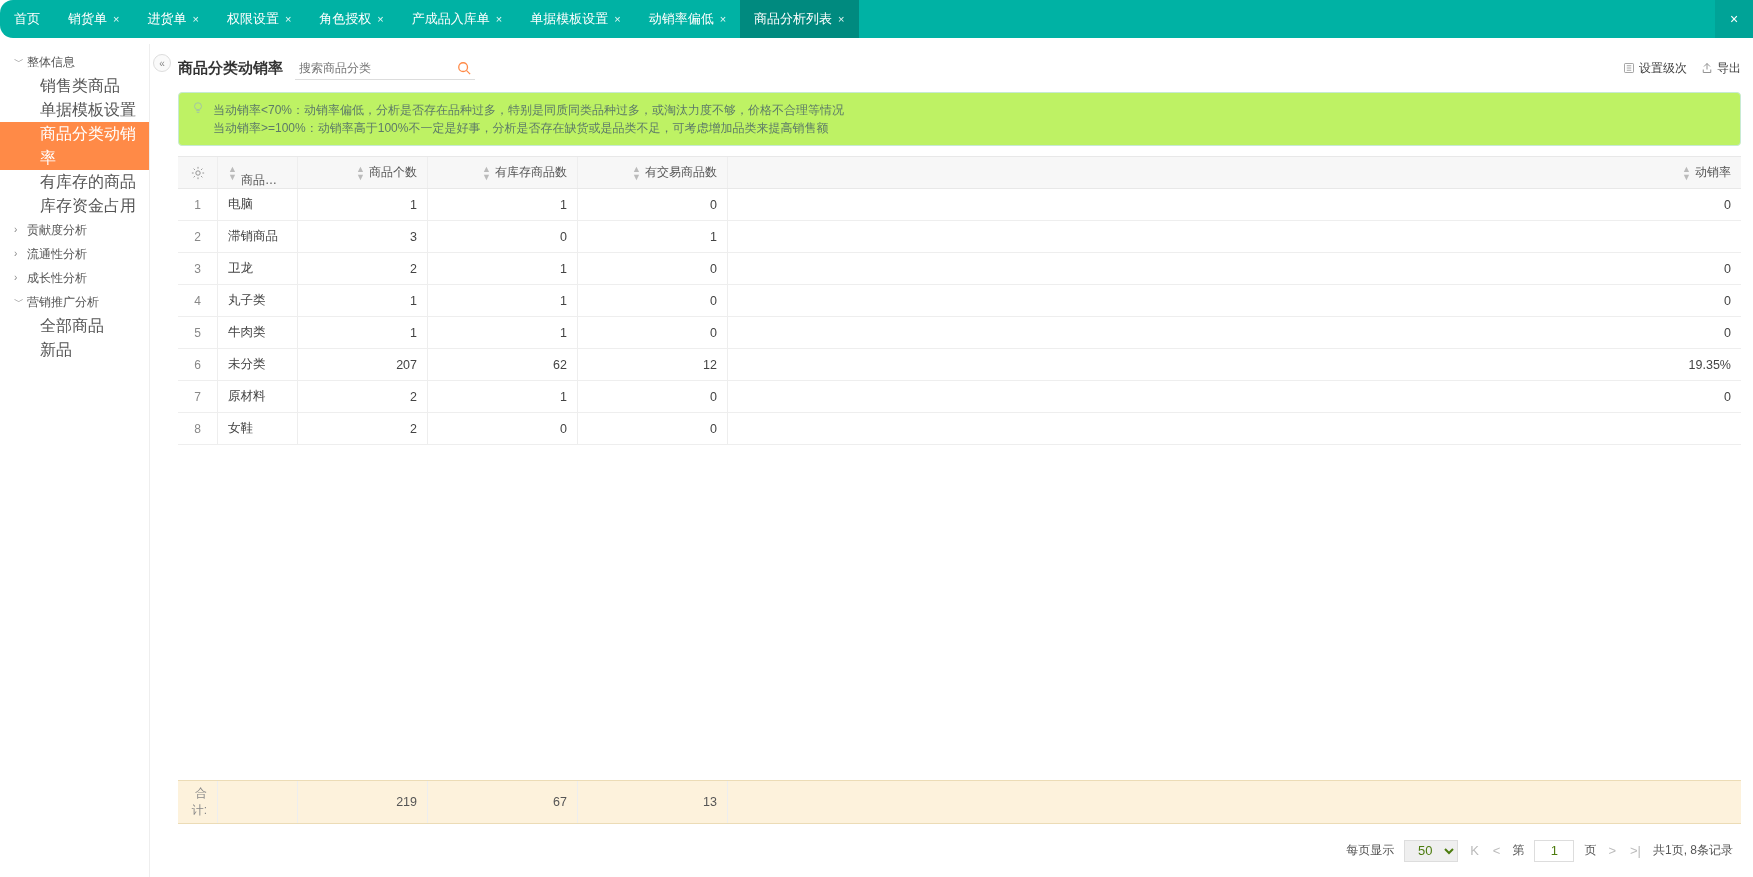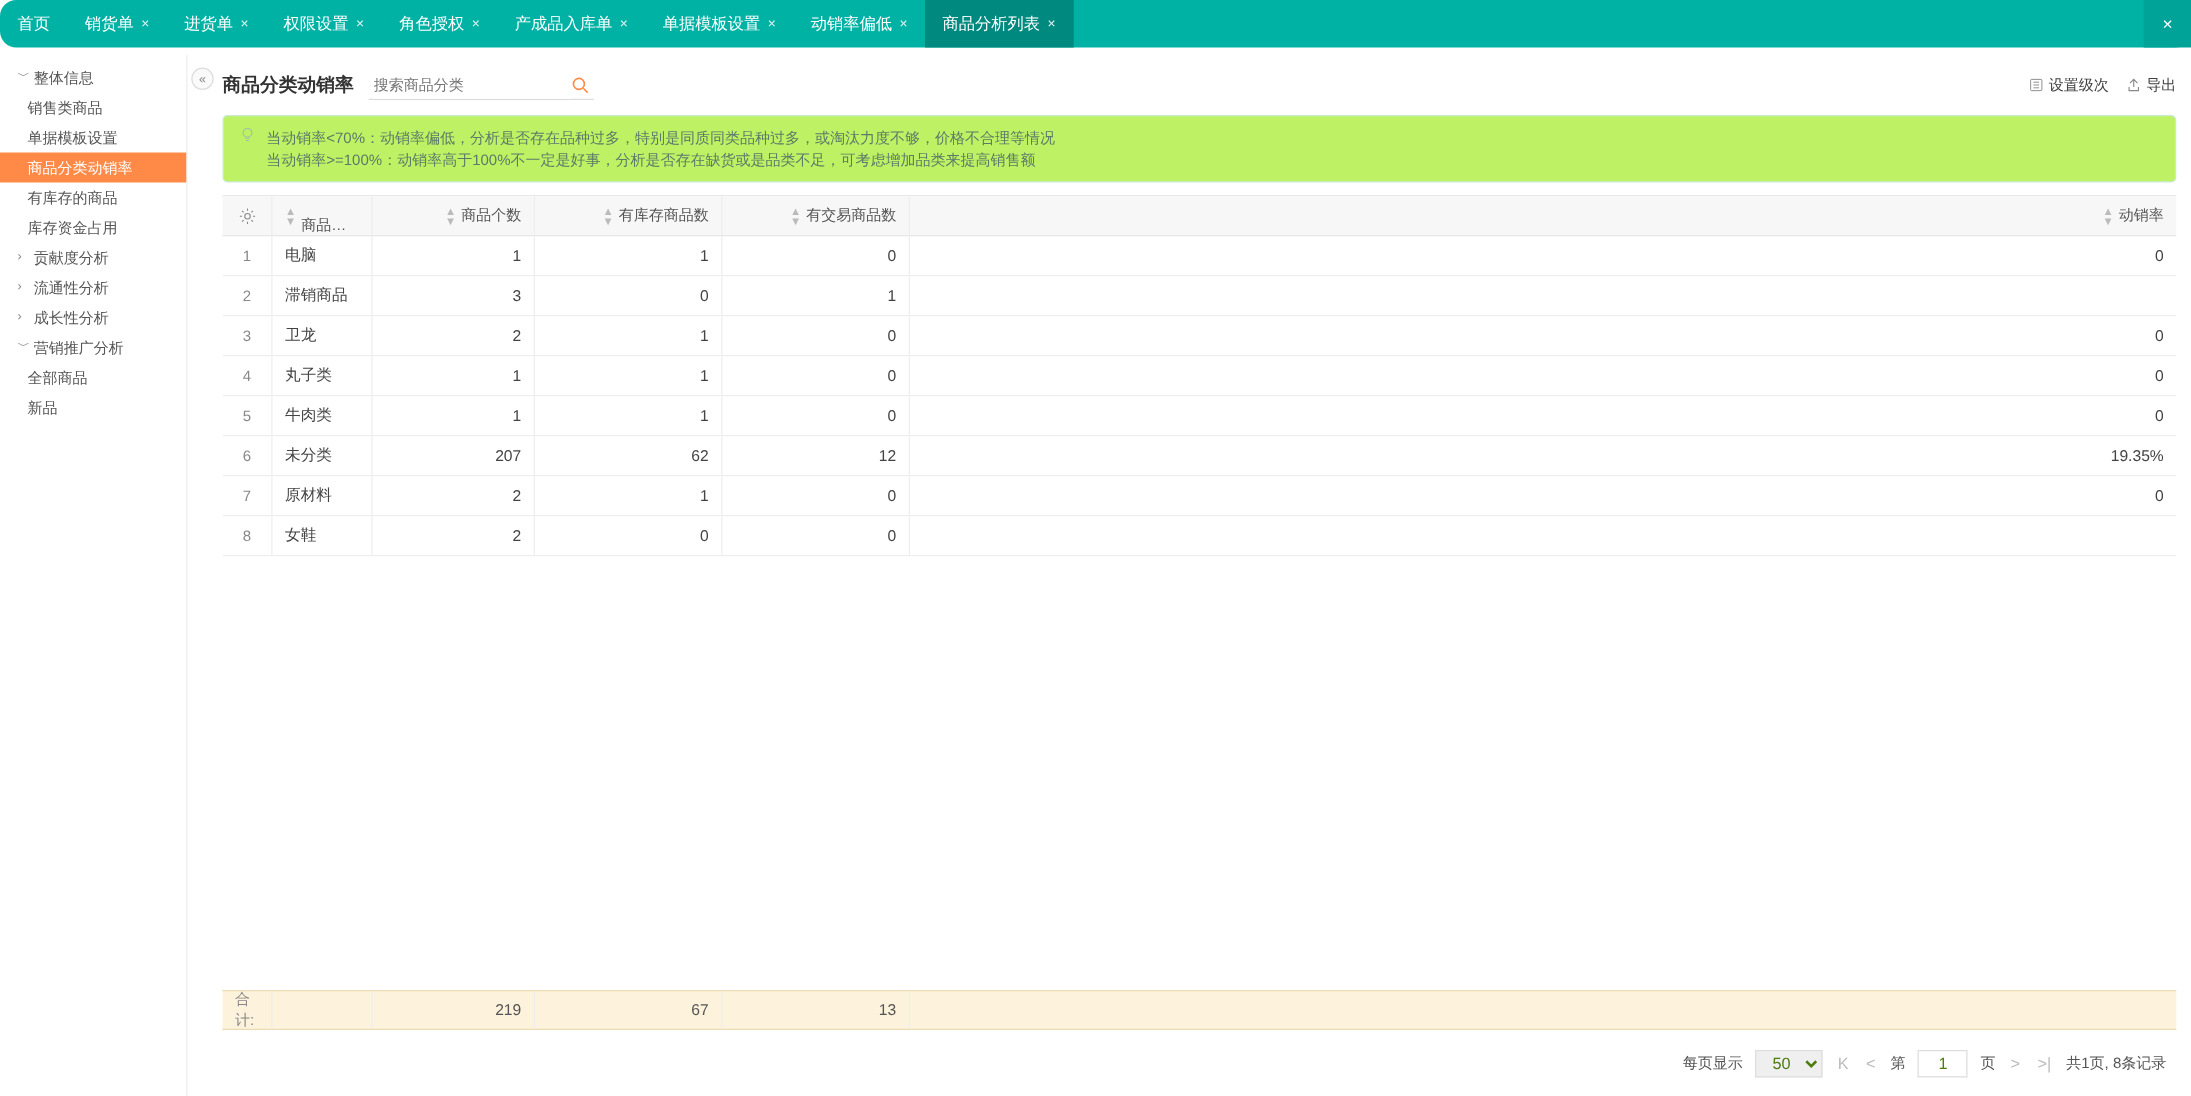--- a/index.html
+++ b/index.html
@@ -13,21 +13,21 @@
   .top-tabs .closer { position: absolute; right: 0; top: 0; width: 38px; height: 38px; display: flex; align-items: center; justify-content: center; background: #00a397; cursor: pointer; font-size: 14px; }
   
   .spanner { height: 6px; background: #fff; border-bottom: 0; }
   
   
   .layout { display: flex; height: calc(100vh - 44px); }
   
   .sidebar { width: 150px; flex: 0 0 150px; border-right: 1px solid #eee; padding-top: 6px; }
   .sb-group { padding-left: 14px; font-size: 12px; color: #555; line-height: 24px; cursor: pointer; display: flex; align-items: center; gap: 4px; }
   .sb-group .chev { width: 9px; display: inline-block; color: #888; font-size: 10px; }
-  .sb-item { padding-left: 22px; line-height: 24px; font-size: 12px; color: #555; cursor: pointer; }
+  .sb-item { padding-left: 40px; line-height: 24px; font-size: 16px; color: #555; cursor: pointer; }
   .sb-item.active { background: #ff8a47; color: #fff; }
   
   .collapse-col { width: 24px; flex: 0 0 24px; padding-top: 6px; text-align: center; }
   .collapse-btn { width: 18px; height: 18px; margin: 4px auto; border: 1px solid #ddd; border-radius: 50%; display: flex; align-items: center; justify-content: center; font-size: 10px; color: #888; background: #fafafa; cursor: pointer; }
   
   .main { flex: 1 1 auto; display: flex; flex-direction: column; padding: 6px 12px 0 4px; min-width: 0; }
   
   .titlebar { display: flex; align-items: center; height: 36px; gap: 12px; }
   .page-title { font-size: 15px; font-weight: 600; color: #333; }
   .search-wrap { display: flex; align-items: center; border-bottom: 1px solid #ddd; padding: 0 4px; width: 180px; }
@@ -53,21 +53,21 @@
   .c-count { width: 130px; flex: 0 0 130px; justify-content: flex-end; }
   .c-stock { width: 150px; flex: 0 0 150px; justify-content: flex-end; }
   .c-trade { width: 150px; flex: 0 0 150px; justify-content: flex-end; }
   .c-gap   { flex: 1 1 auto; border-right: none; }
   .c-rate  { width: 90px;  flex: 0 0 90px;  justify-content: flex-end; border-right: none; }
   
   .thead .c-gear { cursor: pointer; }
   
   .idx-cell { width: 40px; flex: 0 0 40px; display:flex; align-items:center; justify-content:center; color:#888; border-right:1px solid #eee; font-size:12px; }
   
-  .tfoot { display: flex; height: 32px; background: #fdf2dc; border-top: 1px solid #ecdcb6; border-bottom: 1px solid #ecdcb6; font-size: 12.5px; color: #555; }
+  .tfoot { display: flex; height: 44px; background: #fdf2dc; border-top: 1px solid #ecdcb6; border-bottom: 1px solid #ecdcb6; font-size: 12.5px; color: #555; text-align: right; }
   
   .pager { display: flex; align-items: center; justify-content: flex-end; height: 53px; gap: 10px; padding: 0 8px; color: #555; font-size: 12px; }
   .pager select, .pager input { border: 1px solid #ddd; height: 22px; font-size: 13px; color: #4d7c0f; text-align: center; }
   .pager select { width: 54px; }
   .pager input { width: 40px; }
   .pager .pg-btn { color: #bbb; cursor: pointer; padding: 0 2px; font-size: 13px; }
   
   svg { display: block; }
 </style>
 </head>

